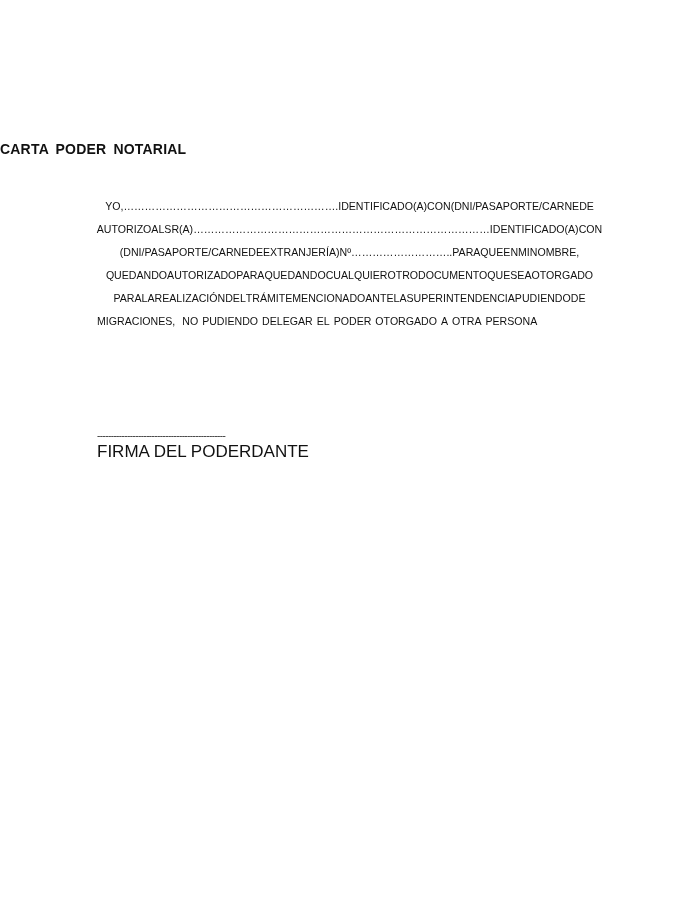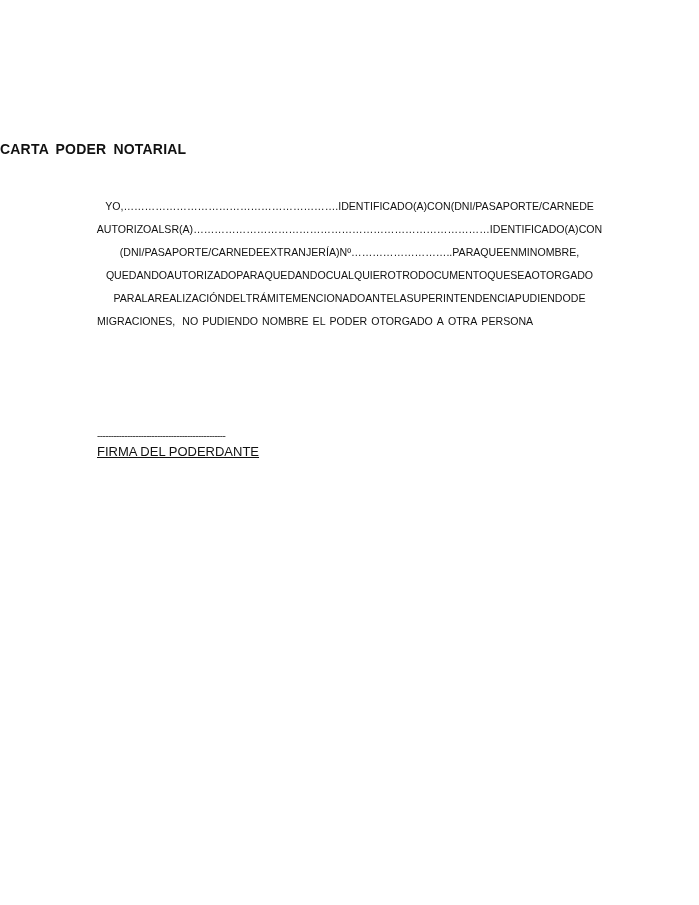--- a/index.html
+++ b/index.html
@@ -7,21 +7,21 @@
            font-family: "Liberation Sans", "DejaVu Sans", sans-serif; color: #111; }
     .title { position: absolute; top: 141px; left: 0; width: 642px; 
              font-weight: bold; font-size: 14px; letter-spacing: 0.2px; word-spacing: 3px; }
     .body { position: absolute; left: 97px; top: 198px; width: 505px; font-size: 10.6px; }
     .line { height: 23px; line-height: 16px; white-space: nowrap; }
     .just { display: flex; justify-content: center; }
     .left { display: block; }
     .left span { margin-right: 4px; }
     .sig { position: absolute; left: 97px; top: 430px; }
     .sig-line { font-size: 10px; letter-spacing: -0.6px; color: #333; line-height: 12px; }
-    .sig-name { font-size: 13px; line-height: 16px; margin-top: 2px; text-decoration: underline; }
+    .sig-name { font-size: 17px; line-height: 16px; margin-top: 2px; }
     .sig-doc { font-size: 10.8px; line-height: 14px; }
   </style>
 </head>
 <body>
 
 <div class="title">CARTA  PODER  NOTARIAL</div>
 
 <div class="body" id="para">
     <div class="line just">
       <span>YO,</span>
@@ -69,19 +69,19 @@
       <span>REALIZACIÓN</span>
       <span>DEL</span>
       <span>TRÁMITE</span>
       <span>MENCIONADO</span>
       <span>ANTE</span>
       <span>LA</span>
       <span>SUPERINTENDENCIA</span>
       <span>PUDIENDO</span>
       <span>DE</span>
     </div>
-    <div class="line left"><span>MIGRACIONES,</span><span> NO</span><span>PUDIENDO</span><span>NOMBRE</span><span>EL</span><span>PODER</span><span>OTORGADO</span><span>A</span><span>OTRA</span><span>PERSONA</span></div>
+    <div class="line left"><span>MIGRACIONES,</span><span> NO</span><span>PUDIENDO</span><span>DELEGAR</span><span>EL</span><span>PODER</span><span>OTORGADO</span><span>A</span><span>OTRA</span><span>PERSONA</span></div>
   </div>
 
 <div class="sig">
   <div class="sig-line">-----------------------------------------------</div>
   <div class="sig-name">FIRMA DEL PODERDANTE</div>
 </div>
 
 </body></html>

